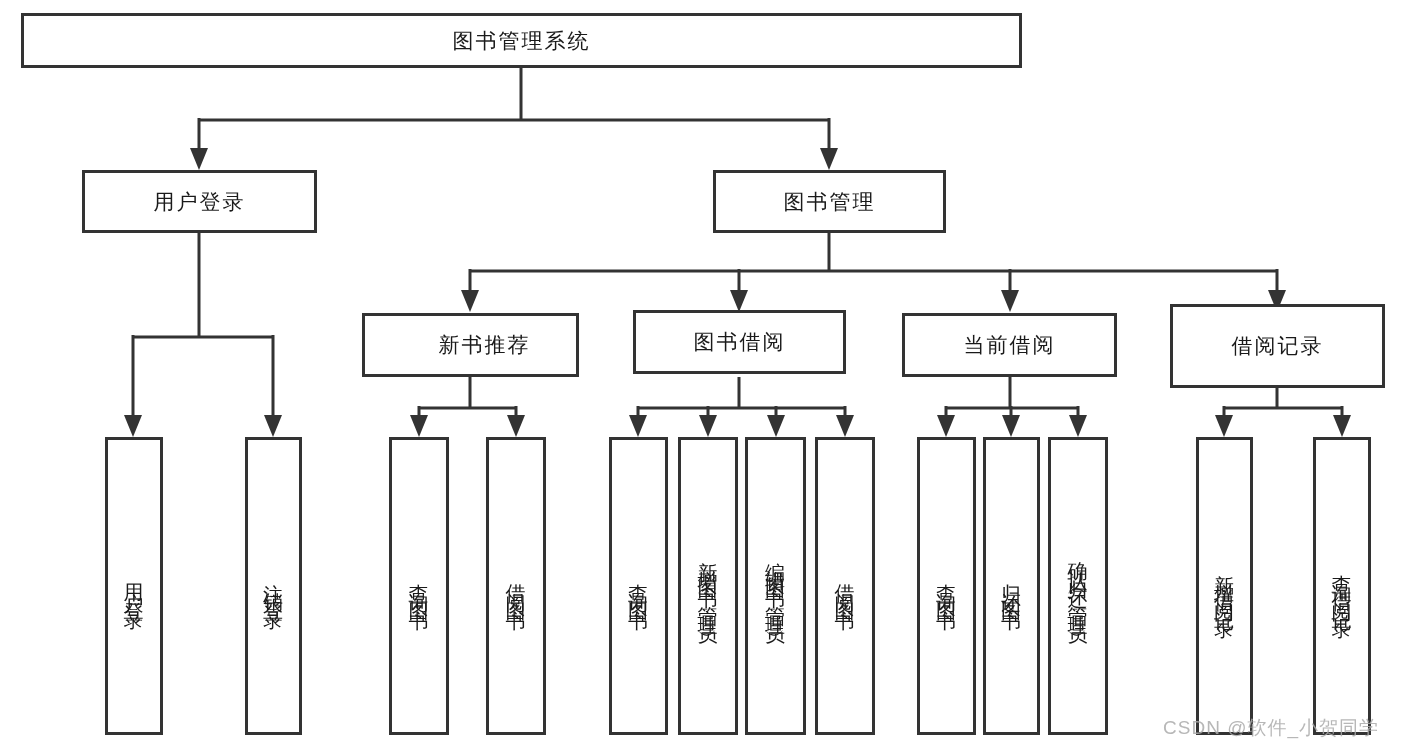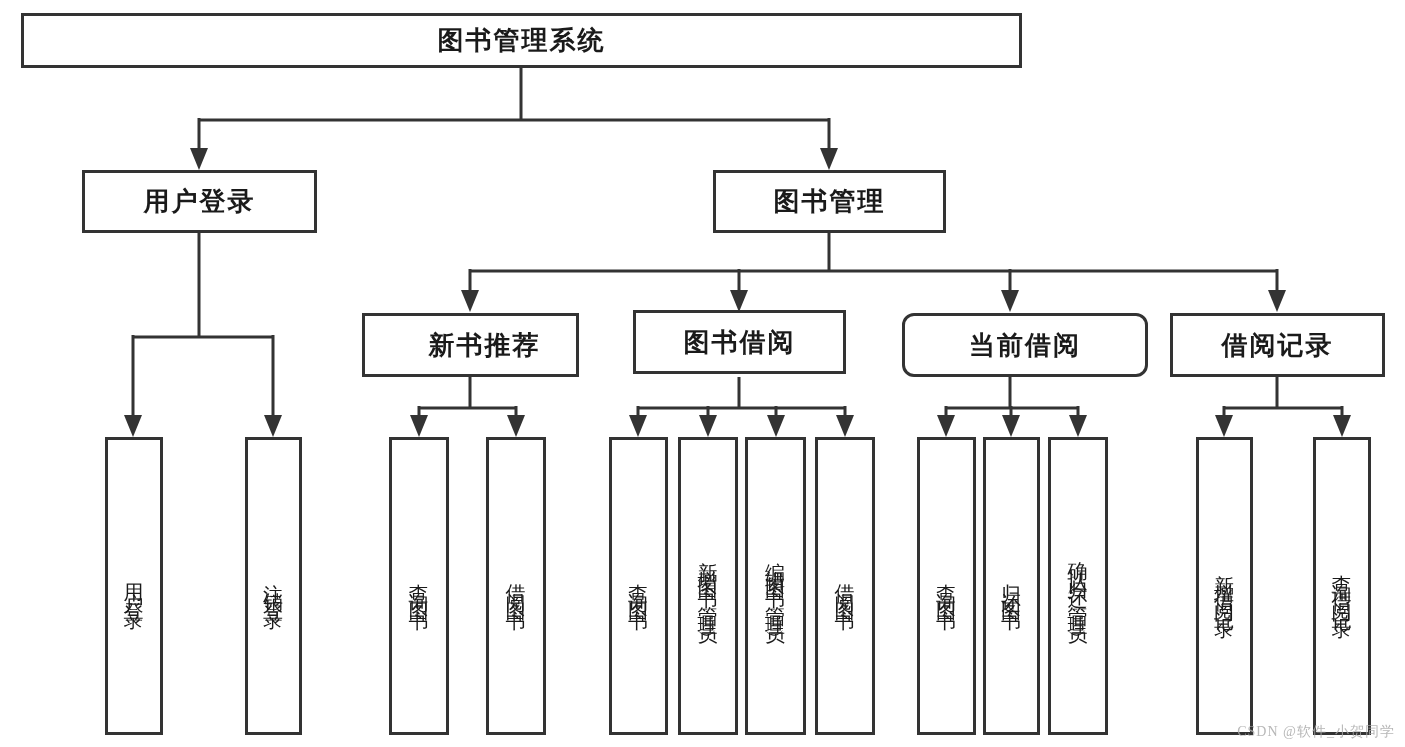--- a/index.html
+++ b/index.html
@@ -27,41 +27,39 @@
     position: absolute;
     box-sizing: border-box;
     background: #ffffff;
     border: 3px solid #333333;
     display: flex;
     align-items: center;
     justify-content: center;
     color: #1a1a1a;
   }
   .hbox span {
-    font-size: 26px;
+    font-size: 21px;
     letter-spacing: 2px;
     white-space: nowrap;
-    font-weight: bold;
   }
   .vbox span {
     writing-mode: vertical-rl;
     text-orientation: mixed;
     font-size: 20px;
     letter-spacing: 9px;
     line-height: 1;
   }
   .watermark {
     position: absolute;
-    right: 10px;
+    right: 26px;
     bottom: 6px;
-    font-size: 14px;
+    font-size: 19px;
     color: rgba(170, 170, 170, 0.85);
     letter-spacing: 1px;
     white-space: nowrap;
-    font-family: Liberation Serif, serif;
   }
 </style>
 </head>
 <body>
 
 <div id="stage">
 
   <svg id="connector-layer" viewBox="0 0 1405 747" xmlns="http://www.w3.org/2000/svg">
     <g stroke="#333333" stroke-width="3" fill="none">
 
@@ -113,24 +111,24 @@
   <div class="node hbox" style="left:713px; top:170px; width:233px; height:63px;align-items:center;">
     <span>图书管理</span>
   </div>
 
   <div class="node hbox" style="left:362px; top:313px; width:217px; height:64px;padding-left:28px;">
     <span>新书推荐</span>
   </div>
   <div class="node hbox" style="left:633px; top:310px; width:213px; height:64px;">
     <span>图书借阅</span>
   </div>
-  <div class="node hbox" style="left:902px; top:313px; width:246px; height:64px;border-radius:12px;">
+  <div class="node hbox" style="left:902px; top:313px; width:215px; height:64px;">
     <span>当前借阅</span>
   </div>
-  <div class="node hbox" style="left:1170px; top:313px; width:215px; height:64px;justify-content:center;">
+  <div class="node hbox" style="left:1170px; top:304px; width:215px; height:84px;justify-content:center;">
     <span>借阅记录</span>
   </div>
 
   <div class="node vbox" style="left:105px; top:437px; width:58px; height:298px;">
     <span>用户登录</span>
   </div>
   <div class="node vbox" style="left:245px; top:437px; width:57px; height:298px;">
     <span>注销登录</span>
   </div>
 

